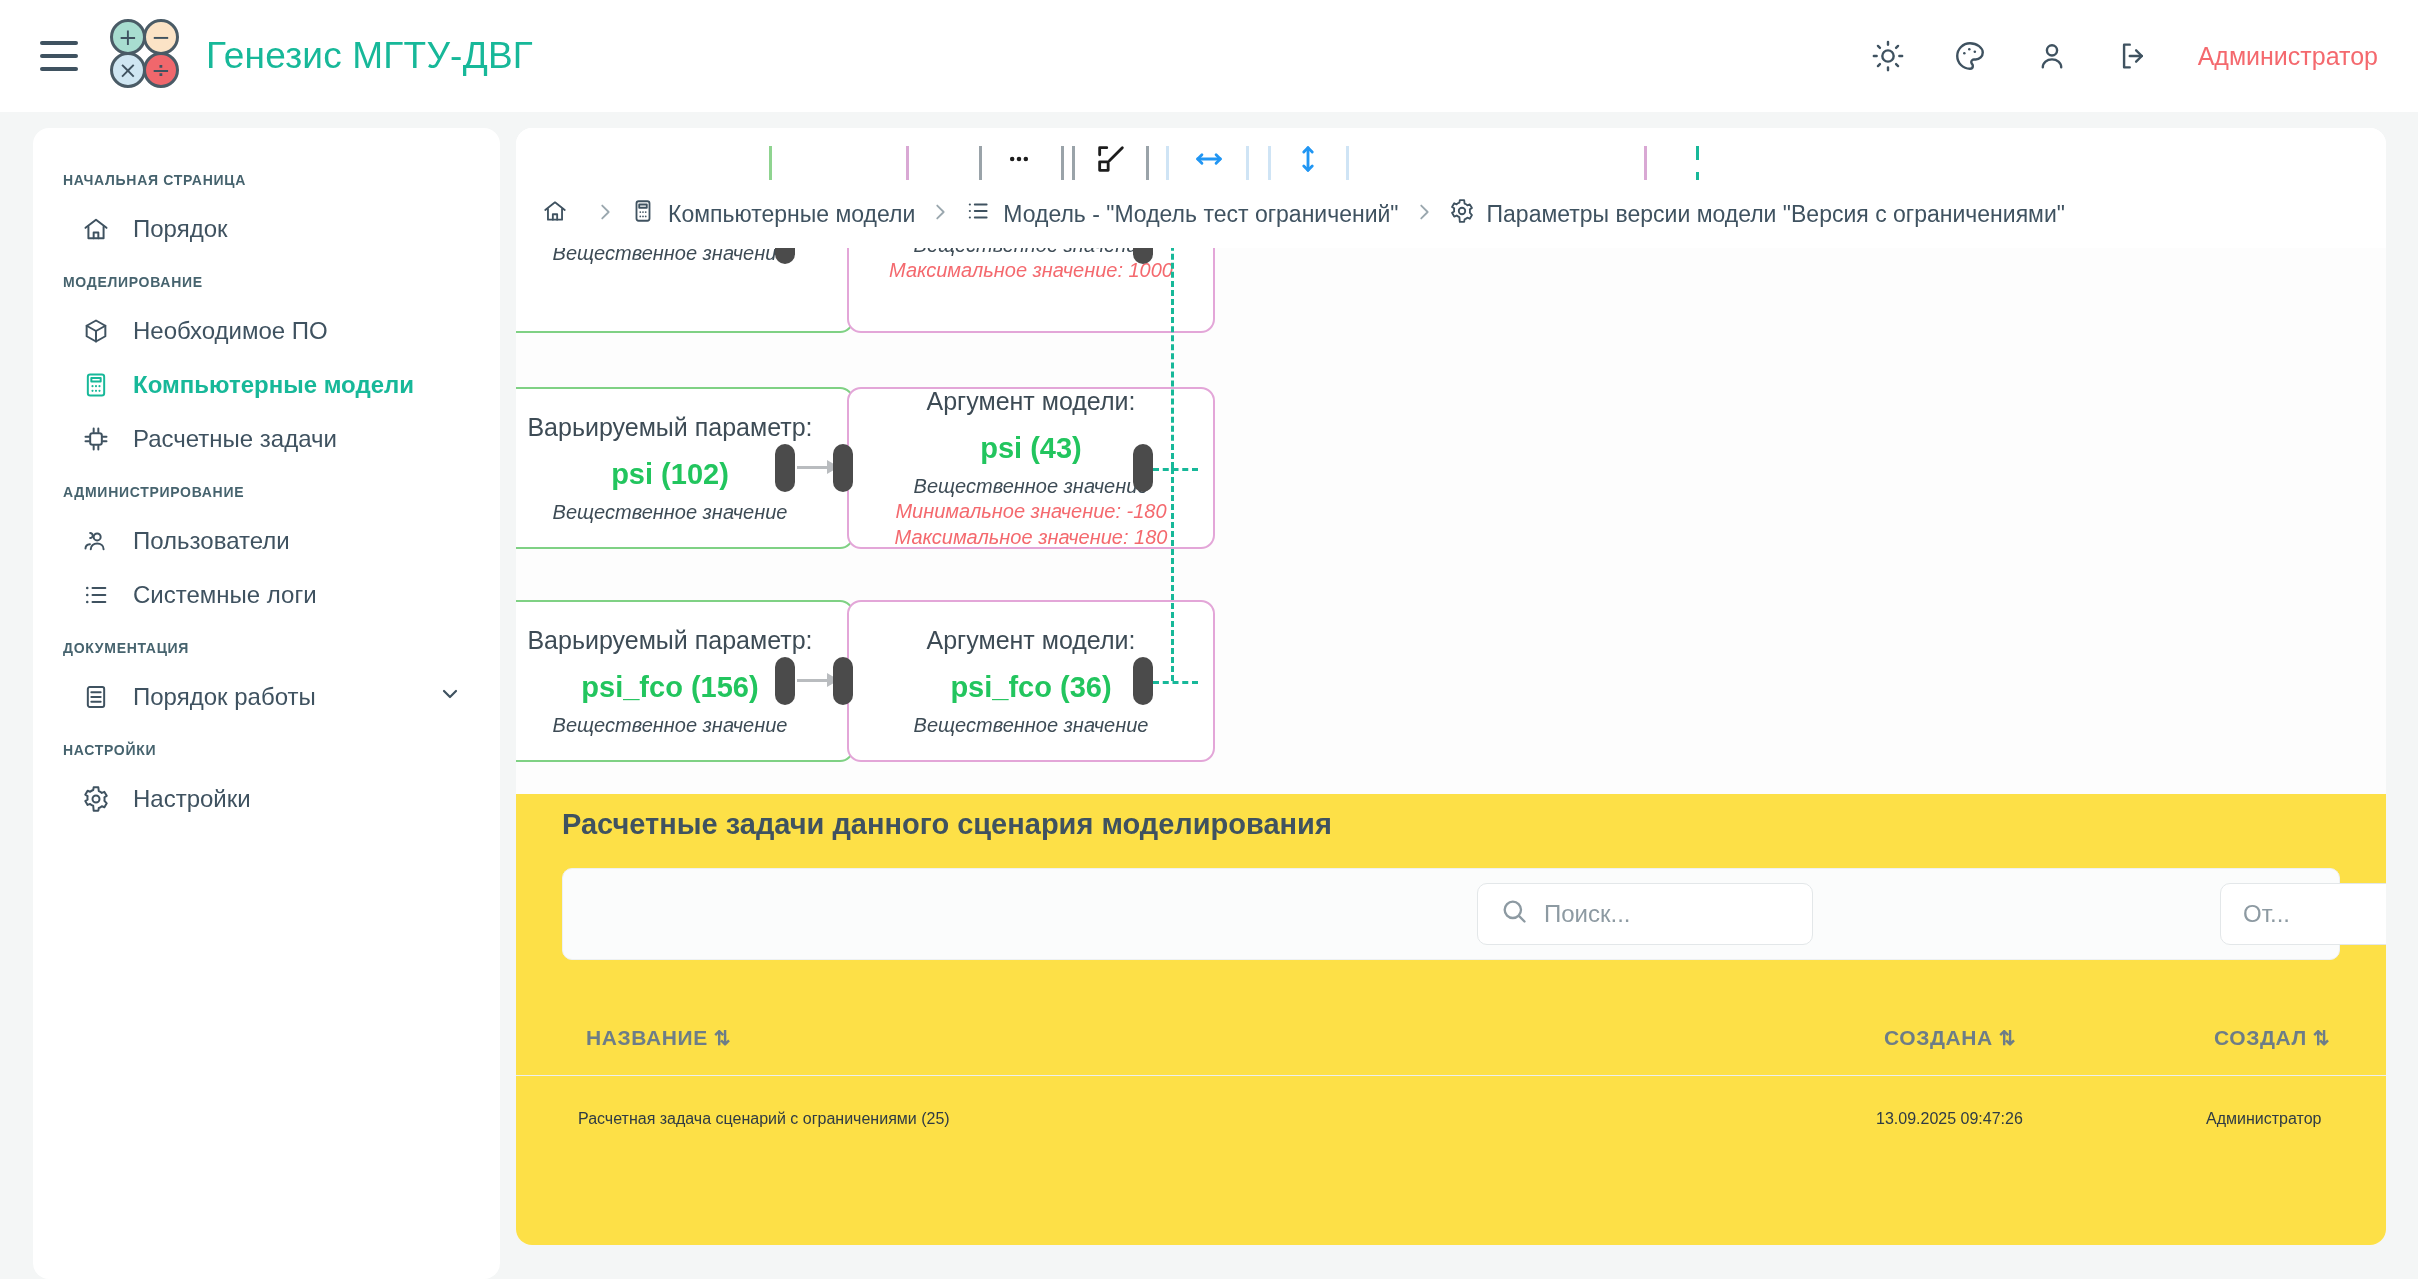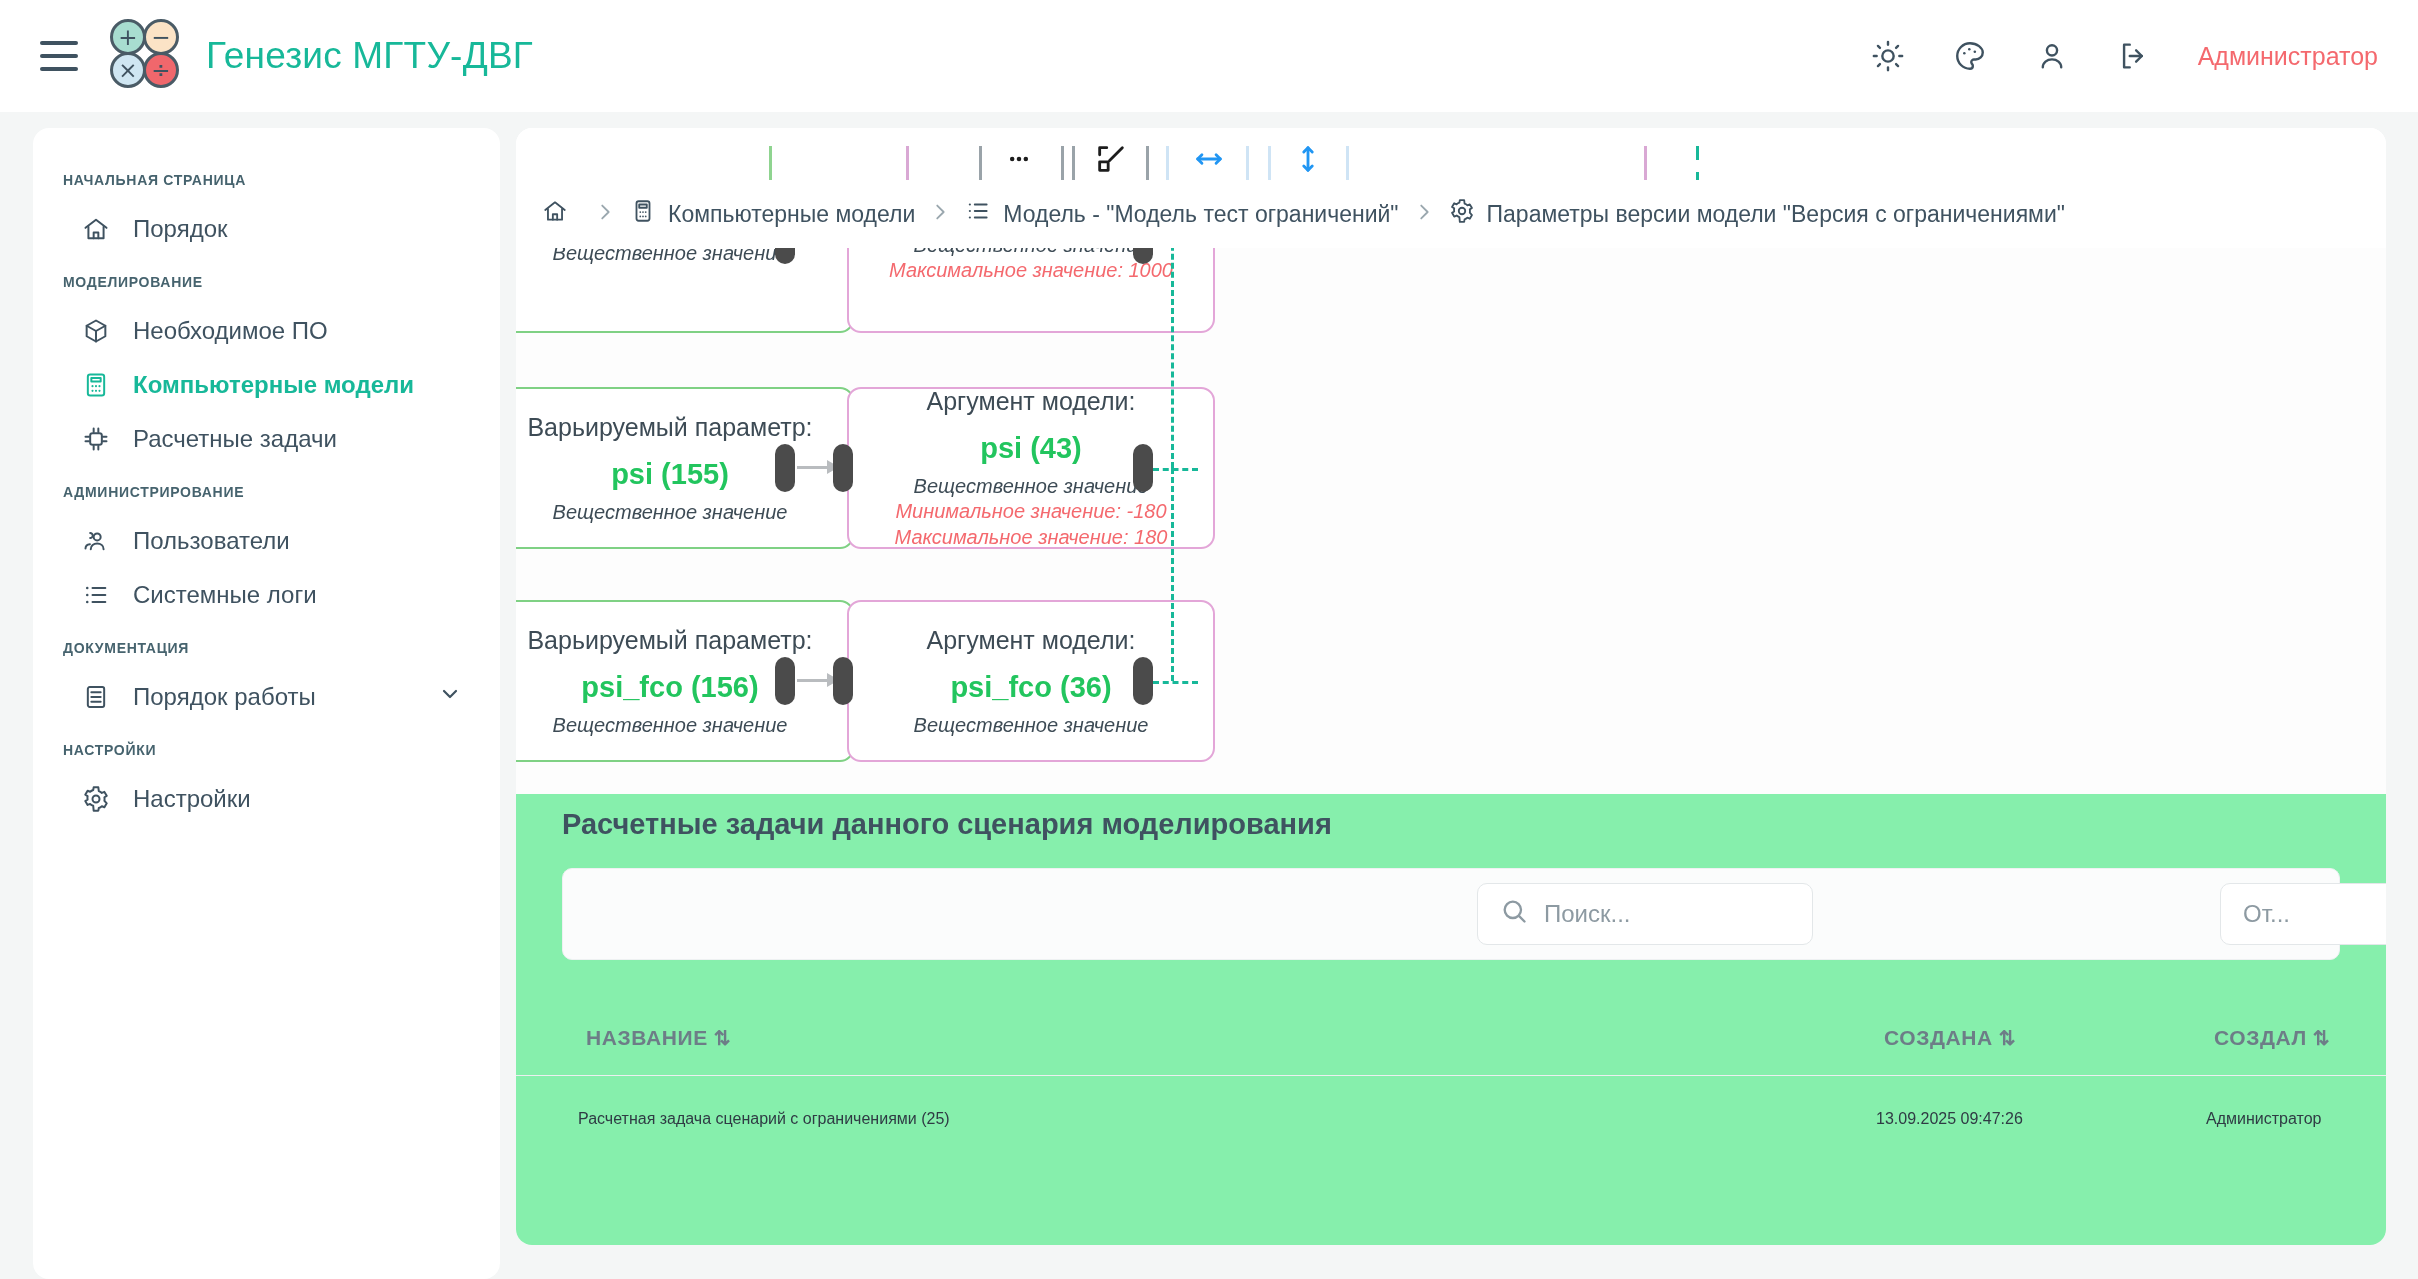--- a/index.html
+++ b/index.html
@@ -81,21 +81,21 @@
   .node .t3 { font-size: 20px; font-style: italic; color: #3d4b55; }
   .node .t4 { font-size: 20px; font-style: italic; color: #f4696e; line-height: 1.3; }
   .handle { position: absolute; width: 20px; height: 48px; background: #4b4b4b; border-radius: 10px; z-index: 5; }
   .conn { position: absolute; height: 3px; background: #b9bcbf; z-index: 4; }
   .conn:after { content: ""; position: absolute; right: -2px; top: -6px;
     border-left: 12px solid #b9bcbf; border-top: 7px solid transparent; border-bottom: 7px solid transparent; }
   .dashv { position: absolute; width: 0; border-left: 3px dashed #17b899; z-index: 3; }
   .dashh { position: absolute; height: 0; border-top: 3px dashed #17b899; z-index: 3; }
 
   
-  .tasks { position: absolute; left: 0; top: 666px; width: 1870px; height: 451px; background: #86efac; z-index: 20; }
+  .tasks { position: absolute; left: 0; top: 666px; width: 1870px; height: 451px; background: #fde047; z-index: 20; }
   .tasks-title { font-size: 29px; font-weight: bold; color: #3f5260; padding: 14px 0 0 46px; }
   .filterbar { position: absolute; left: 46px; top: 74px; width: 1778px; height: 92px;
     background: #fbfcfc; border: 1px solid #eef1f2; border-radius: 10px; display: flex; align-items: center; }
   .inputbox { height: 62px; border: 1px solid #e3e7e9; border-radius: 10px; background: #fff;
     display: flex; align-items: center; gap: 16px; padding: 16px 22px; font-size: 24px; color: #8d9aa2; }
   .inputbox svg { width: 28px; height: 28px; stroke: #8d9aa2; fill: none; stroke-width: 2; stroke-linecap: round; }
   .search { position: absolute; left: 914px; width: 336px; }
   .from   { position: absolute; left: 1657px; width: 300px; }
 
   .tbl-head { position: absolute; left: 0; top: 206px; width: 1870px; height: 76px;
@@ -377,21 +377,21 @@
       </div>
       <div class="node pink" style="left:331px; top:-110px; width:368px; height:195px; justify-content:flex-end; padding-bottom:48px;">
         <div class="t3">Вещественное значение</div>
         <div class="t4">Максимальное значение: 1000</div>
       </div>
       <div class="handle" style="left:259px; top:-18px; height:34px; border-radius:0 0 10px 10px;"></div>
       <div class="handle" style="left:617px; top:-18px; height:34px; border-radius:0 0 10px 10px;"></div>
 
       <div class="node green" style="left:-30px; top:139px; width:368px; height:162px;">
         <div class="t1">Варьируемый параметр:</div>
-        <div class="t2">psi (155)</div>
+        <div class="t2">psi (102)</div>
         <div class="t3">Вещественное значение</div>
       </div>
       <div class="node pink" style="left:331px; top:139px; width:368px; height:162px;">
         <div class="t1">Аргумент модели:</div>
         <div class="t2">psi (43)</div>
         <div class="t3">Вещественное значение</div>
         <div class="t4">Минимальное значение: -180</div>
         <div class="t4">Максимальное значение: 180</div>
       </div>
       <div class="handle" style="left:259px; top:196px;"></div>

